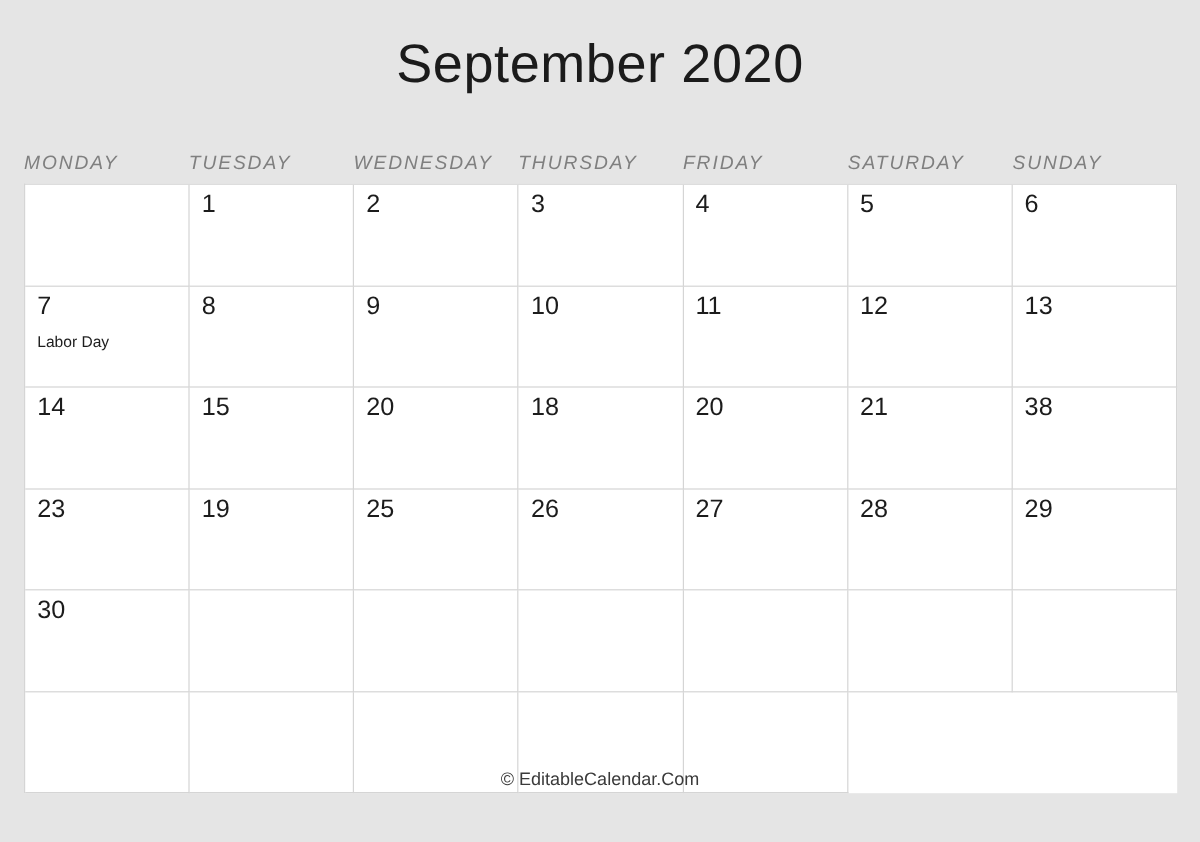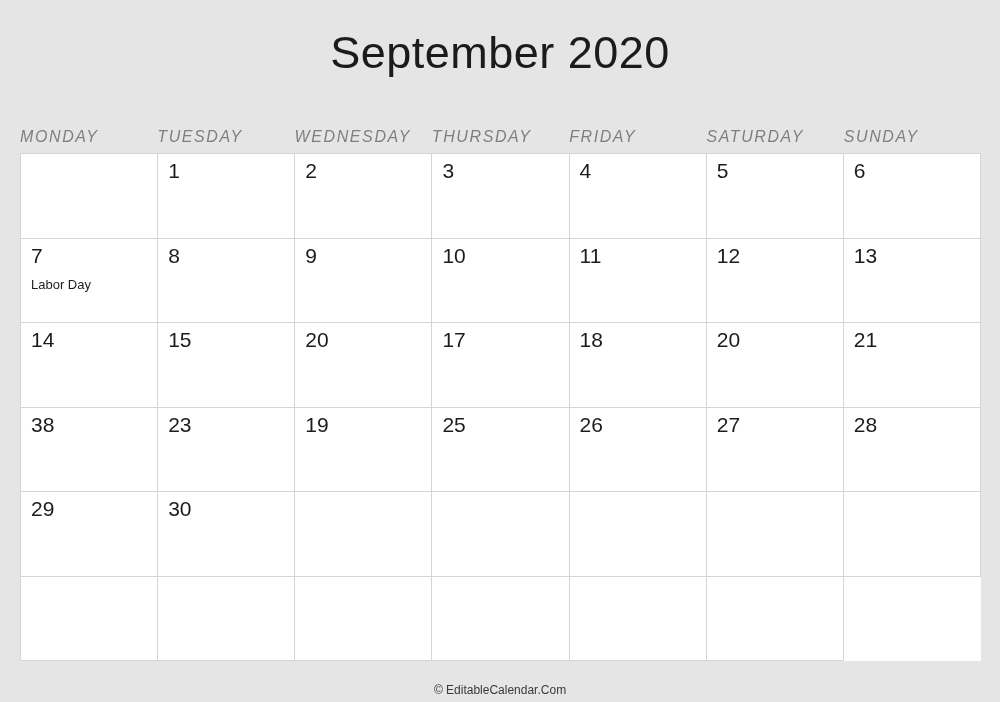--- a/index.html
+++ b/index.html
@@ -72,25 +72,25 @@
   .note {
     display: block;
     text-align: left;
     padding-right: 10px;
     margin-top: 8px;
     font-size: 13px;
     color: #1d1d1d;
   }
   .footer {
     position: absolute;
-    top: 680px;
+    top: 640px;
     left: 0;
     width: 100%;
     text-align: center;
-    font-size: 12px;
+    font-size: 15px;
     line-height: 20px;
     color: #3a3a3a;
   }
 </style>
 </head>
 <body>
 
 <div class="page">
 
   <div class="title">September 2020</div>
@@ -152,23 +152,20 @@
       <div class="cell">
         <span class="day-num">14</span>
       </div>
       <div class="cell">
         <span class="day-num">15</span>
       </div>
       <div class="cell">
         <span class="day-num">20</span>
       </div>
       <div class="cell">
-        <span class="day-num">17</span>
-      </div>
-      <div class="cell">
         <span class="day-num">18</span>
       </div>
       <div class="cell">
         <span class="day-num">20</span>
       </div>
       <div class="cell">
         <span class="day-num">21</span>
       </div>
       <div class="cell">
         <span class="day-num">38</span>

